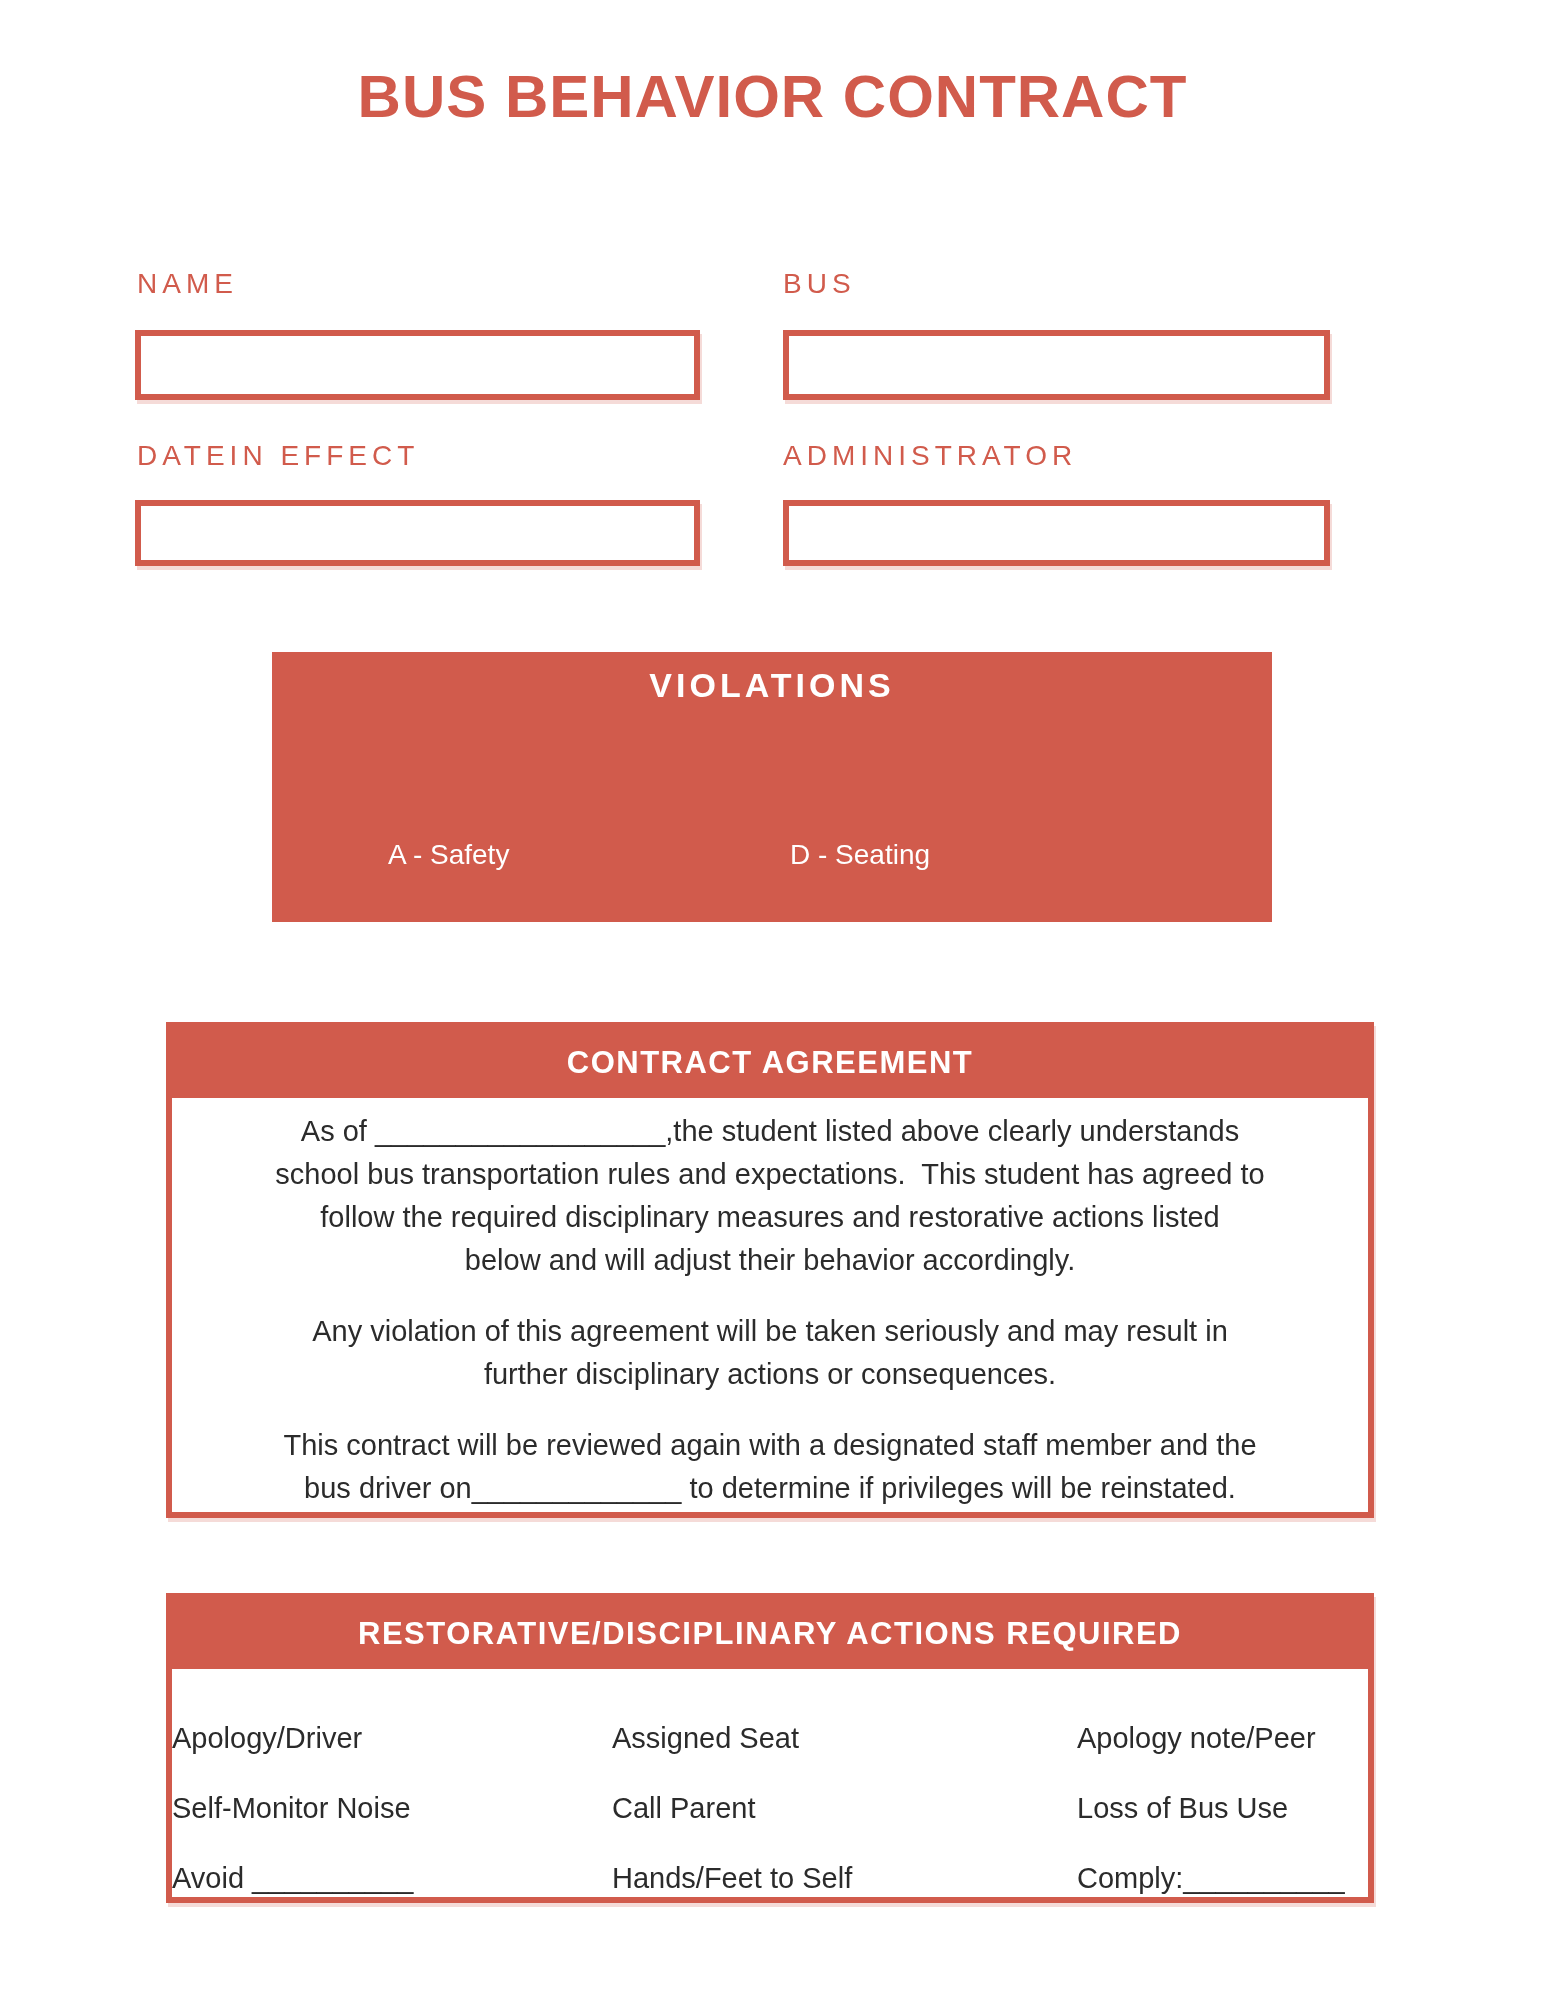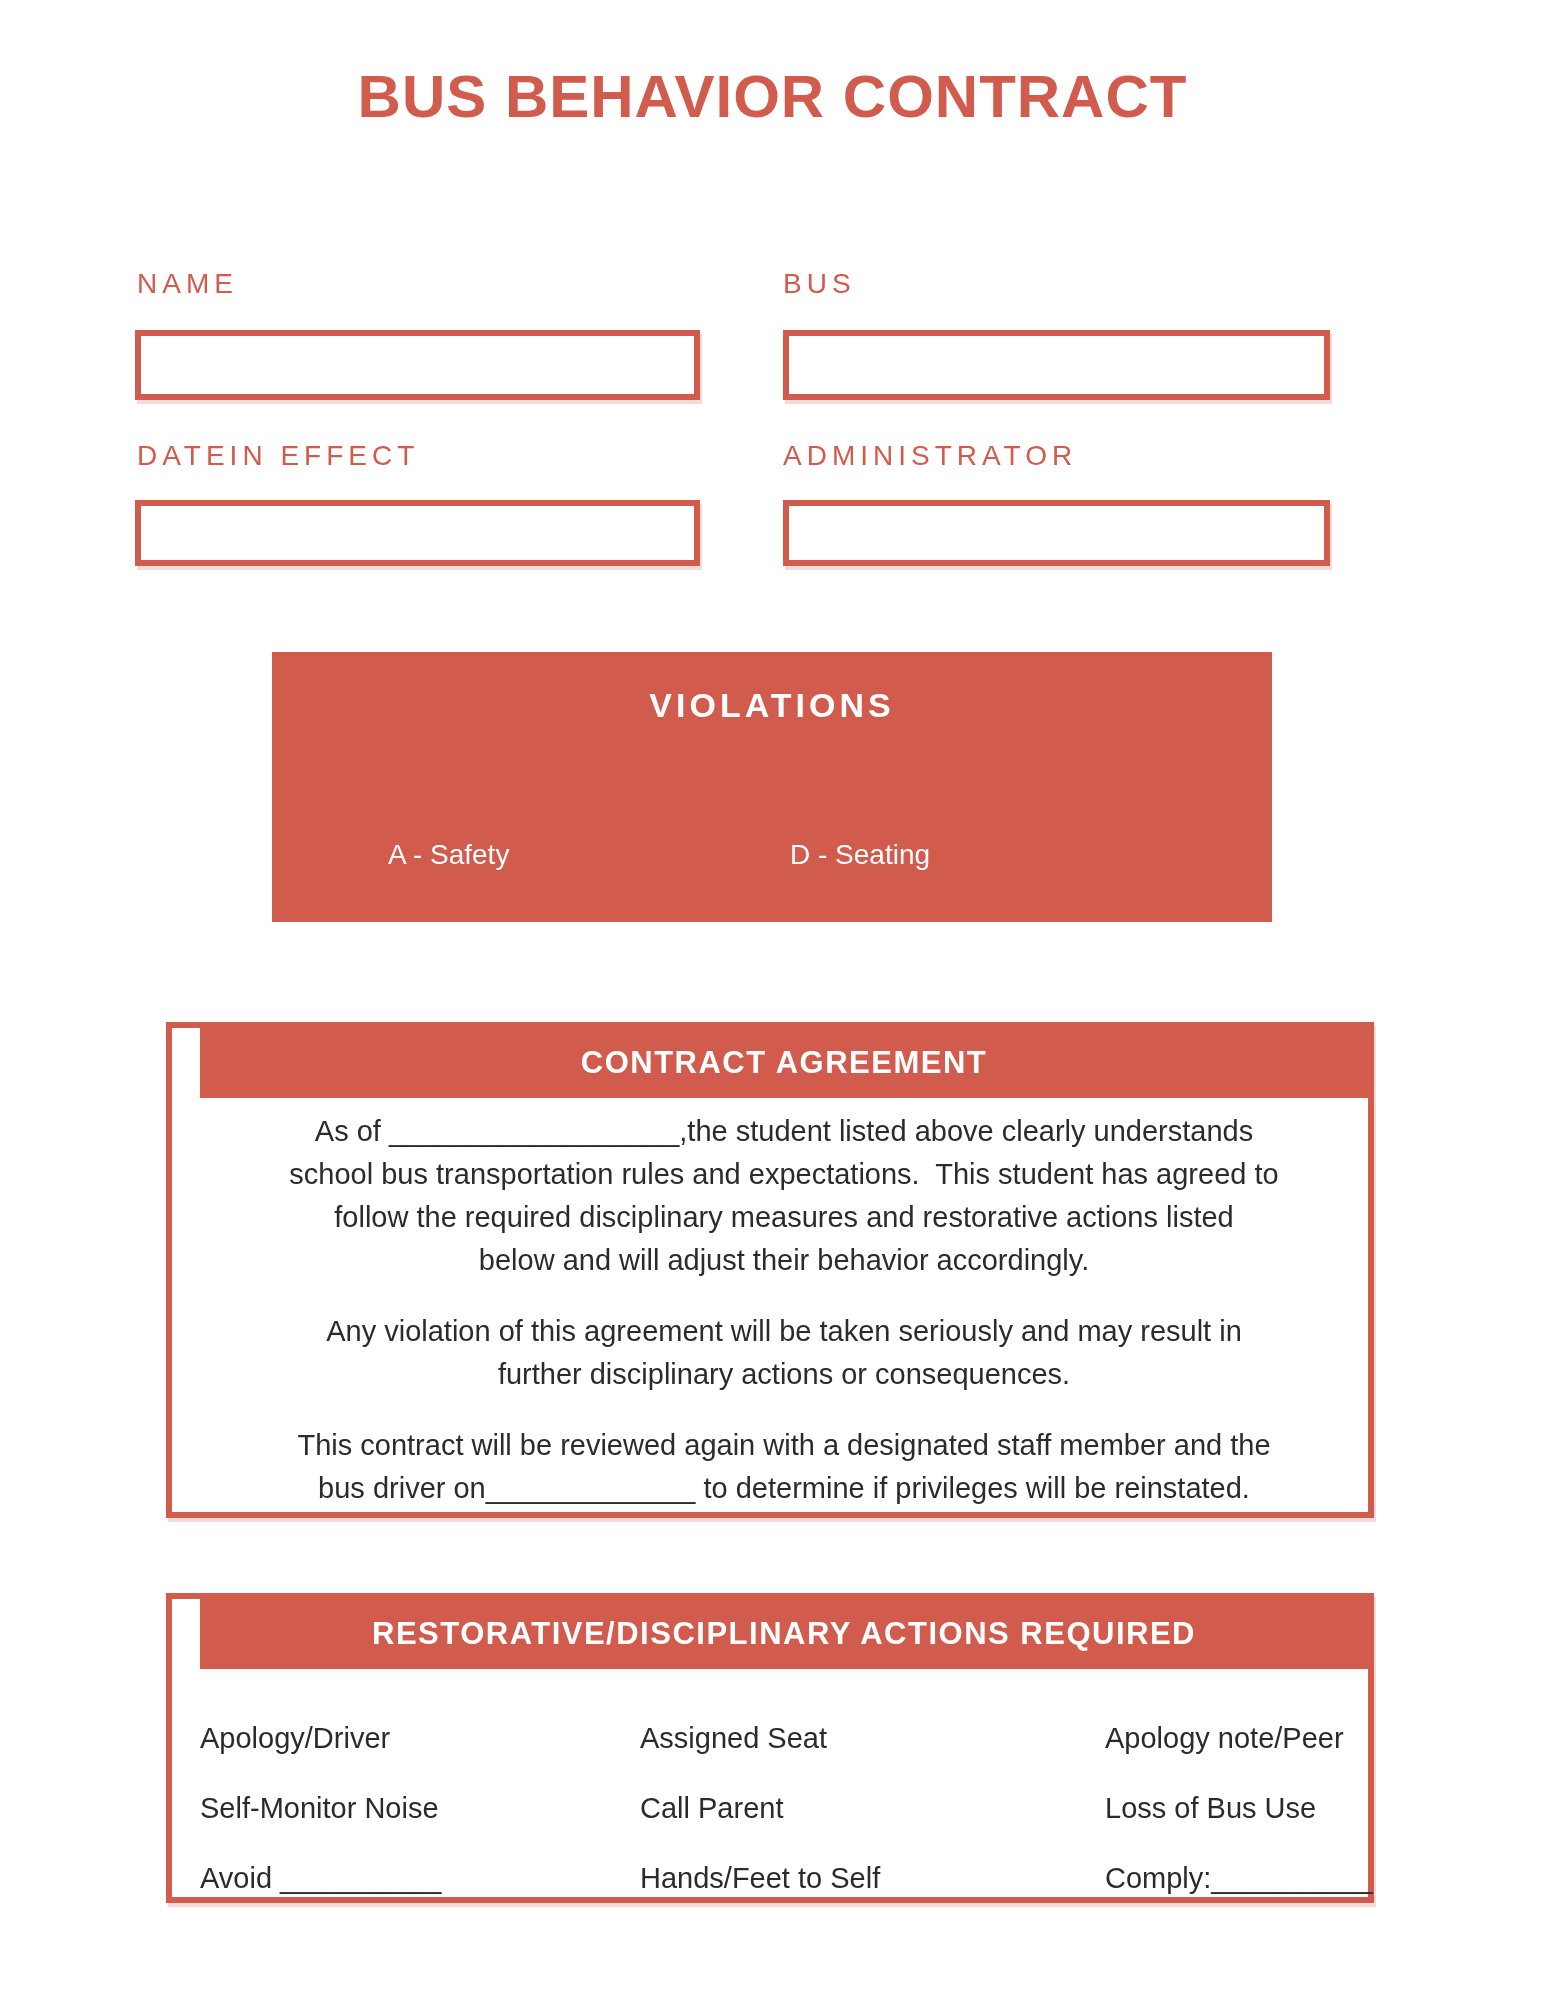--- a/index.html
+++ b/index.html
@@ -48,21 +48,21 @@
     outline: none;
   }
   .violations {
     position: absolute;
     left: 272px; top: 652px;
     width: 1000px; height: 270px;
     background: var(--accent);
     color: #ffffff;
   }
   .violations-title {
-    padding-top: 34px;
+    padding-top: 14px;
     text-align: center;
     font-size: 34px;
     font-weight: 700;
     letter-spacing: 4px;
   }
   .violations-col {
     position: absolute;
     top: 100px;
     font-size: 28px;
     line-height: 41px;
@@ -71,21 +71,20 @@
   .violations-col.left  { left: 116px; }
   .violations-col.right { left: 518px; }
 
   .section {
     position: absolute;
     left: 166px;
     width: 1208px;
     border: 6px solid var(--accent);
     background: #ffffff;
     box-shadow: 2px 4px 0 rgba(209,91,76,0.22);
-    padding-left: 28px;
   }
   .section.contract { top: 1022px; height: 496px; }
   .section.actions  { top: 1593px; height: 310px; }
   .section-header {
     height: 70px;
     line-height: 70px;
     background: var(--accent);
     color: #ffffff;
     text-align: center;
     font-size: 31px;

